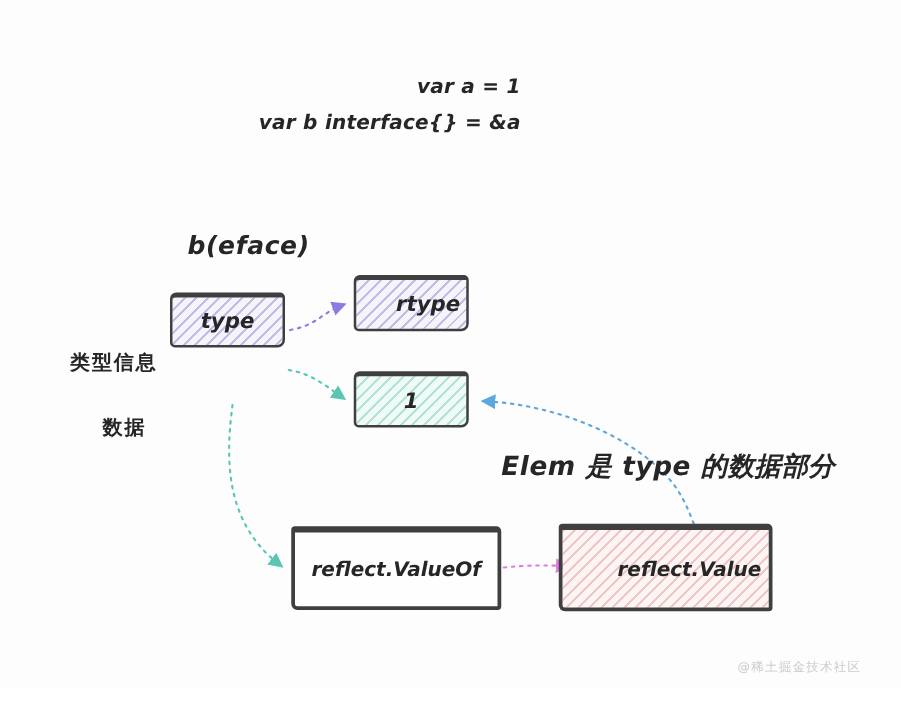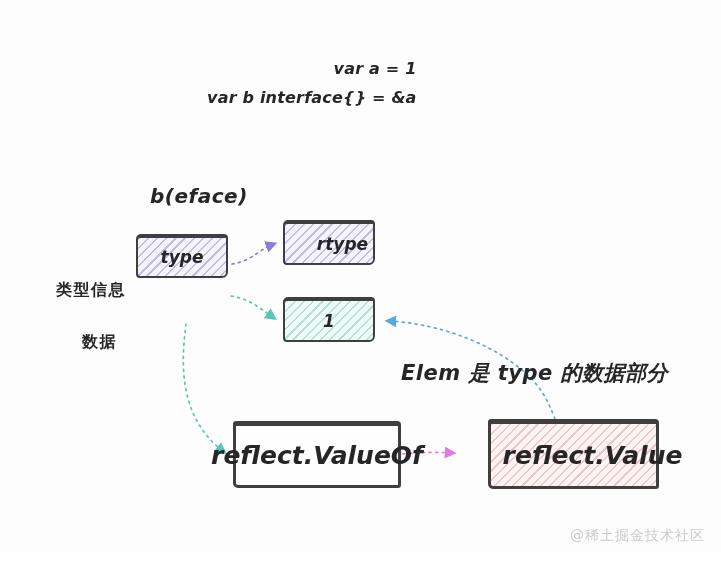--- a/index.html
+++ b/index.html
@@ -27,36 +27,36 @@
   .rowlabel { font-size:16px; font-weight:bold; letter-spacing:1.5px; }
   .lbl-type { left:56px; top:248px;margin-top:32px; }
   .lbl-data { left:82px; top:290px;margin-top:42px; }
 
   .box {
     position:absolute; z-index:2; display:flex; align-items:center; justify-content:center;
     border:2.5px solid var(--border); border-top-width:4px;
     border-radius:5px 4px 6px 4px;
     font-weight:bold; font-style:italic; font-size:17px; color:var(--text);
   }
-  .box.big { border-width:3px; border-top-width:5px; font-size:25px; border-radius:3px 4px 3px 5px; }
+  .box.big { border-width:3px; border-top-width:5px; font-size:16px; border-radius:3px 4px 3px 5px; }
   .hatch-purple { background:repeating-linear-gradient(135deg, var(--purple-hatch) 0 1.6px, var(--purple-bg) 1.6px 6.5px); }
   .hatch-teal   { background:repeating-linear-gradient(135deg, var(--teal-hatch) 0 1.6px, var(--teal-bg) 1.6px 6.5px); }
   .hatch-red    { background:repeating-linear-gradient(135deg, var(--red-hatch) 0 1.6px, var(--red-bg) 1.6px 6.5px); }
   .plain { background:#fefefe; }
 
   .b-type   { left:136px; top:234px; width:92px;  height:44px; }
   .b-data   { left:136px; top:276px; width:92px;  height:44px; }
   .b-rtype  { left:283px; top:220px; width:92px;  height:45px;padding-left:27px; }
   .b-one    { left:283px; top:297px; width:92px;  height:45px; }
   .b-vof    { left:233px; top:421px; width:168px; height:67px; }
-  .b-rval   { left:488px; top:419px; width:171px; height:70px;padding-left:38px; }
+  .b-rval   { left:447px; top:419px; width:171px; height:70px;padding-left:38px; }
 
   .annotation { left:401px; top:359px; font-size:21px; font-weight:bold;
                 font-style:italic; letter-spacing:.5px; }
-  .watermark { right:16px; top:527px; font-size:14px; color:var(--watermark);
+  .watermark { right:32px; top:527px; font-size:10px; color:var(--watermark);
                letter-spacing:1px; }
 
   .stroke-purple  { stroke:var(--arrow-purple); }
   .stroke-teal    { stroke:var(--arrow-teal); }
   .stroke-magenta { stroke:var(--arrow-magenta); }
   .stroke-blue    { stroke:var(--arrow-blue); }
   .fill-purple  { fill:var(--arrow-purple); }
   .fill-teal    { fill:var(--arrow-teal); }
   .fill-magenta { fill:var(--arrow-magenta); }
   .fill-blue    { fill:var(--arrow-blue); }

